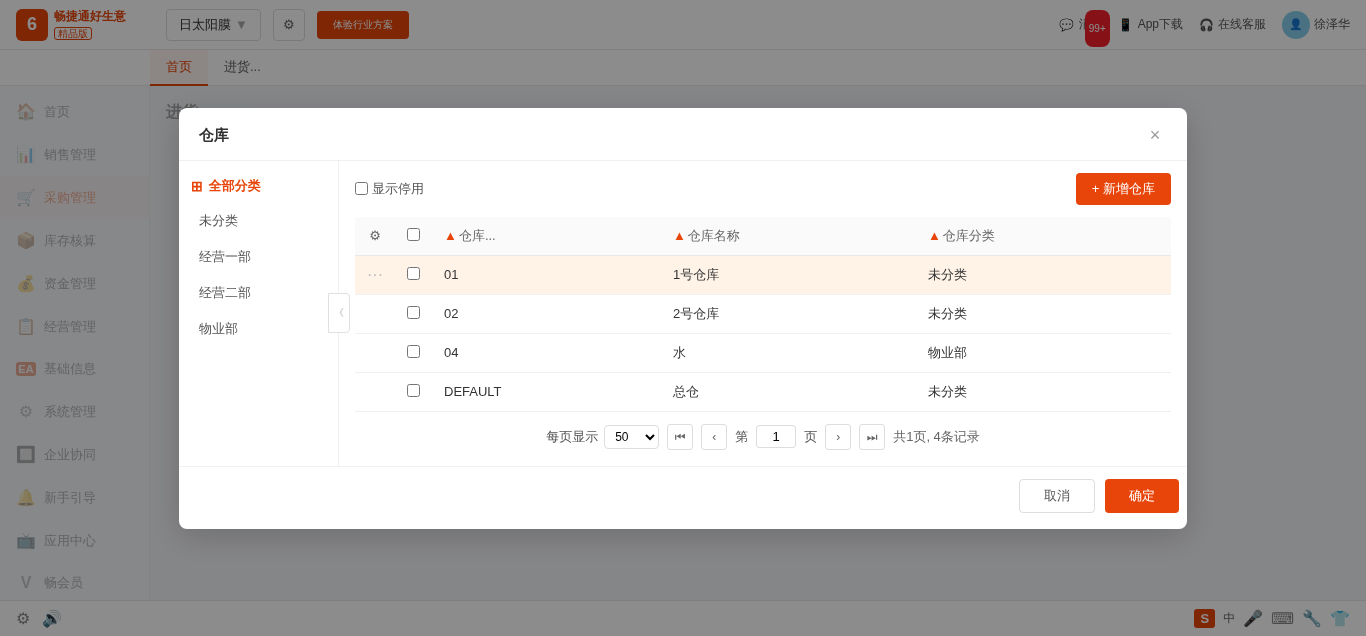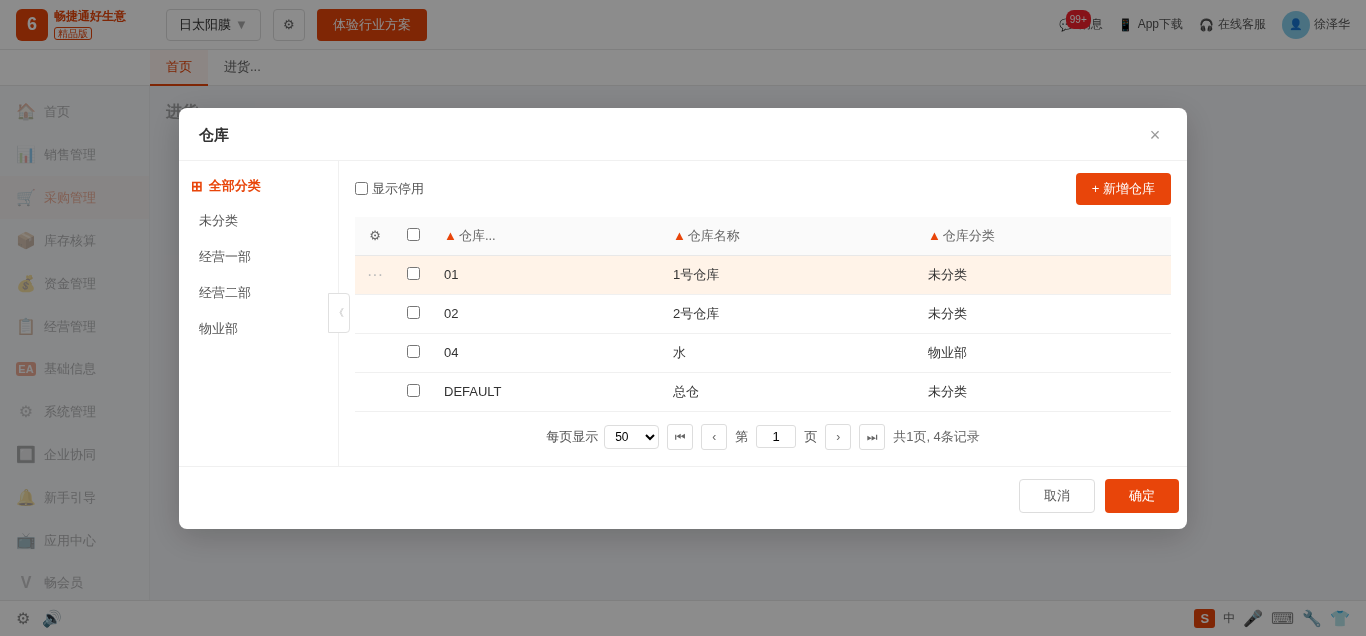--- a/index.html
+++ b/index.html
@@ -60,35 +60,35 @@
       cursor: pointer;
       color: #666;
     }
     .exp-btn {
       background: #e8450a;
       color: #fff;
       border: none;
       padding: 7px 16px;
       border-radius: 4px;
       cursor: pointer;
-      font-size: 13px;
+      font-size: 10px;
     }
     .header-right {
       display: flex;
       align-items: center;
       gap: 16px;
     }
     .notif-item {
       display: flex; align-items: center; gap: 4px;
       font-size: 12px; color: #555; cursor: pointer; position: relative;
     }
     .notif-badge {
       background: #f5222d; color: #fff;
-      font-size: 10px; padding: 4px 4px;
-      border-radius: 8px; position: absolute; top: -6px; left: 6px;
+      font-size: 10px; padding: 13px 4px;
+      border-radius: 8px; position: absolute; top: -6px; left: 25px;
     }
     .avatar {
       width: 28px; height: 28px; border-radius: 50%;
       background: #ccc;
       display: flex; align-items: center; justify-content: center;
       font-size: 11px; color: #fff; background: #87ceeb;
     }
 
     
     .nav-tabs {

